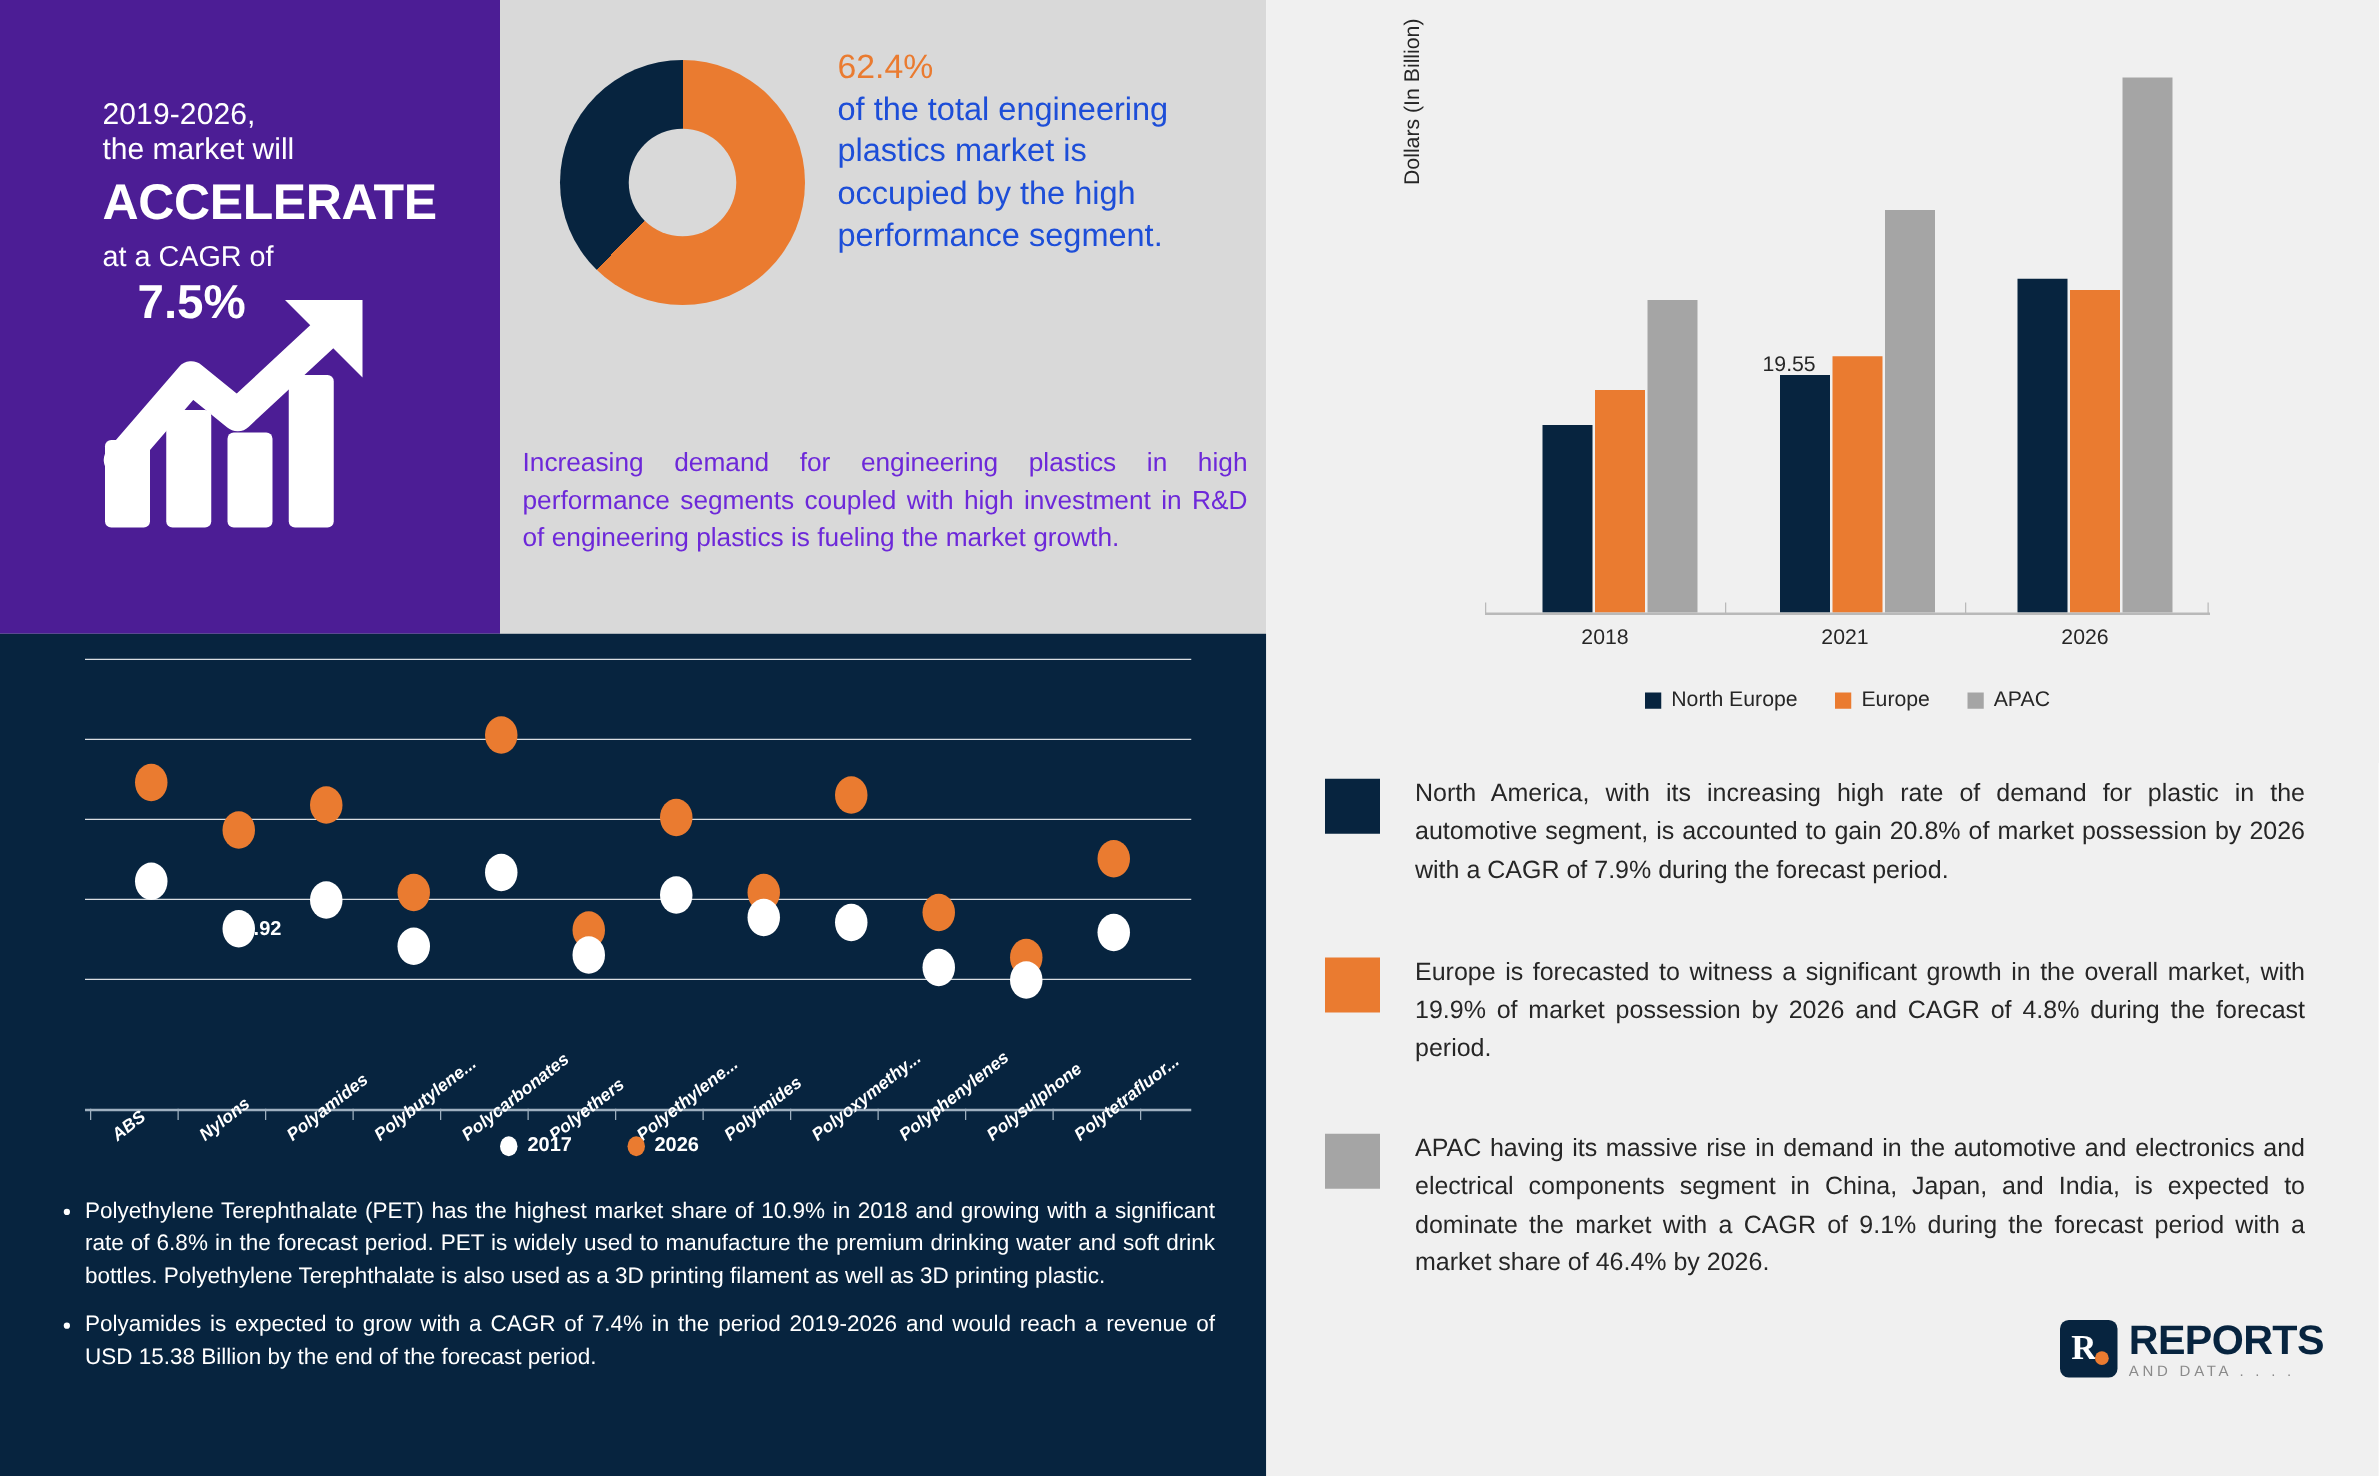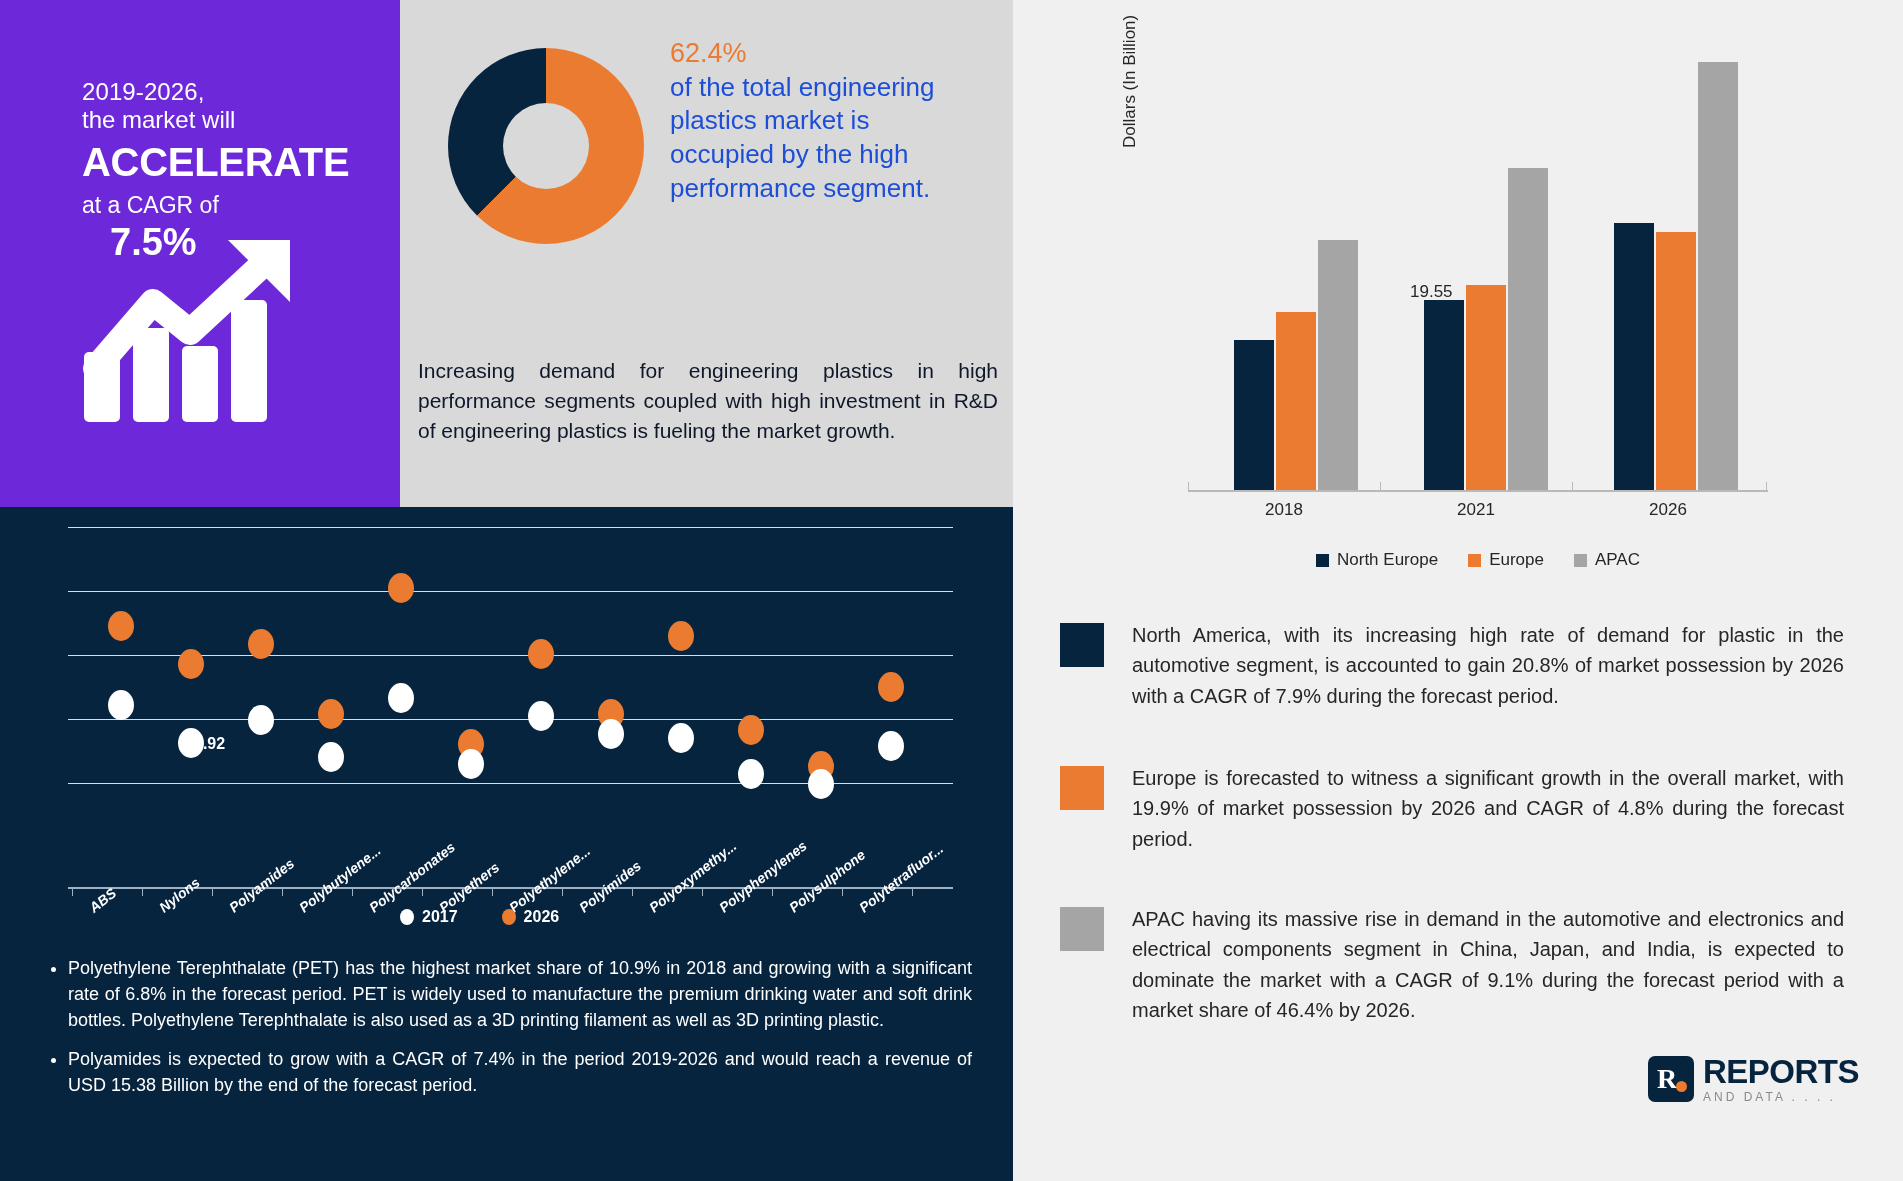--- a/index.html
+++ b/index.html
@@ -1,20 +1,20 @@
 <!DOCTYPE html>
 <html><head>
 <meta charset="utf-8">
 <style>
   html,body{margin:0;padding:0;}
   body{width:1903px;height:1181px;background:#ffffff;font-family:"Liberation Sans",sans-serif;overflow:hidden;}
   .page{position:relative;width:1903px;height:1181px;}
 
   
-  .q-orange{position:absolute;left:0;top:0;width:400px;height:507px;background:#6d28d9;}
+  .q-orange{position:absolute;left:0;top:0;width:400px;height:507px;background:#4c1d95;}
   .q-grey{position:absolute;left:400px;top:0;width:613px;height:507px;background:#d9d9d9;}
   .q-navy{position:absolute;left:0;top:507px;width:1013px;height:674px;background:#07243f;}
   .q-right{position:absolute;left:1013px;top:0;width:890px;height:1181px;background:#f0f0f0;}
 
   
   .acc-wrap{position:absolute;left:82px;top:78px;color:#fff;line-height:1.18;}
   .acc-l1{font-size:24px;font-weight:400;letter-spacing:.1px;}
   .acc-l2{font-size:24px;font-weight:400;}
   .acc-big{font-size:40px;font-weight:700;letter-spacing:-.3px;margin:4px 0 6px 0;}
   .acc-l3{font-size:23px;font-weight:400;}
@@ -25,21 +25,21 @@
   .donut-wrap{position:absolute;left:448px;top:48px;width:196px;height:196px;}
   .donut{width:196px;height:196px;border-radius:50%;
      background:conic-gradient(#ea7b30 0deg 224.6deg, #07243f 224.6deg 360deg);}
   .donut-hole{position:absolute;left:55px;top:55px;width:86px;height:86px;border-radius:50%;background:#d9d9d9;}
 
   .donut-text{position:absolute;left:670px;top:36px;width:300px;color:#262626;}
   .donut-pct{color:#ea7b30;font-size:27px;line-height:1.28;}
   .donut-body{font-size:26px;line-height:1.3;color:#1d4ed8;}
 
   .grey-para{position:absolute;left:418px;top:356px;width:580px;font-size:21px;line-height:1.42;
-    color:#0f172a;text-align:justify;}
+    color:#6d28d9;text-align:justify;}
 
   
   .dot-chart{position:absolute;left:0px;top:507px;width:1013px;height:420px;}
   .dot-plot{position:absolute;left:68px;top:20px;width:885px;height:320px;}
   .gridline{position:absolute;left:0;width:885px;height:1px;background:#ffffff;opacity:.85;}
   .dot{position:absolute;width:26px;height:30px;border-radius:50%;}
   .dot.y2017{background:#ffffff;}
   .dot.y2026{background:#ea7b30;}
   .dot-label{position:absolute;color:#ffffff;font-size:16px;font-weight:700;}
   .axis-line{position:absolute;left:68px;top:380px;width:885px;height:1.5px;background:#9fb0c0;}

